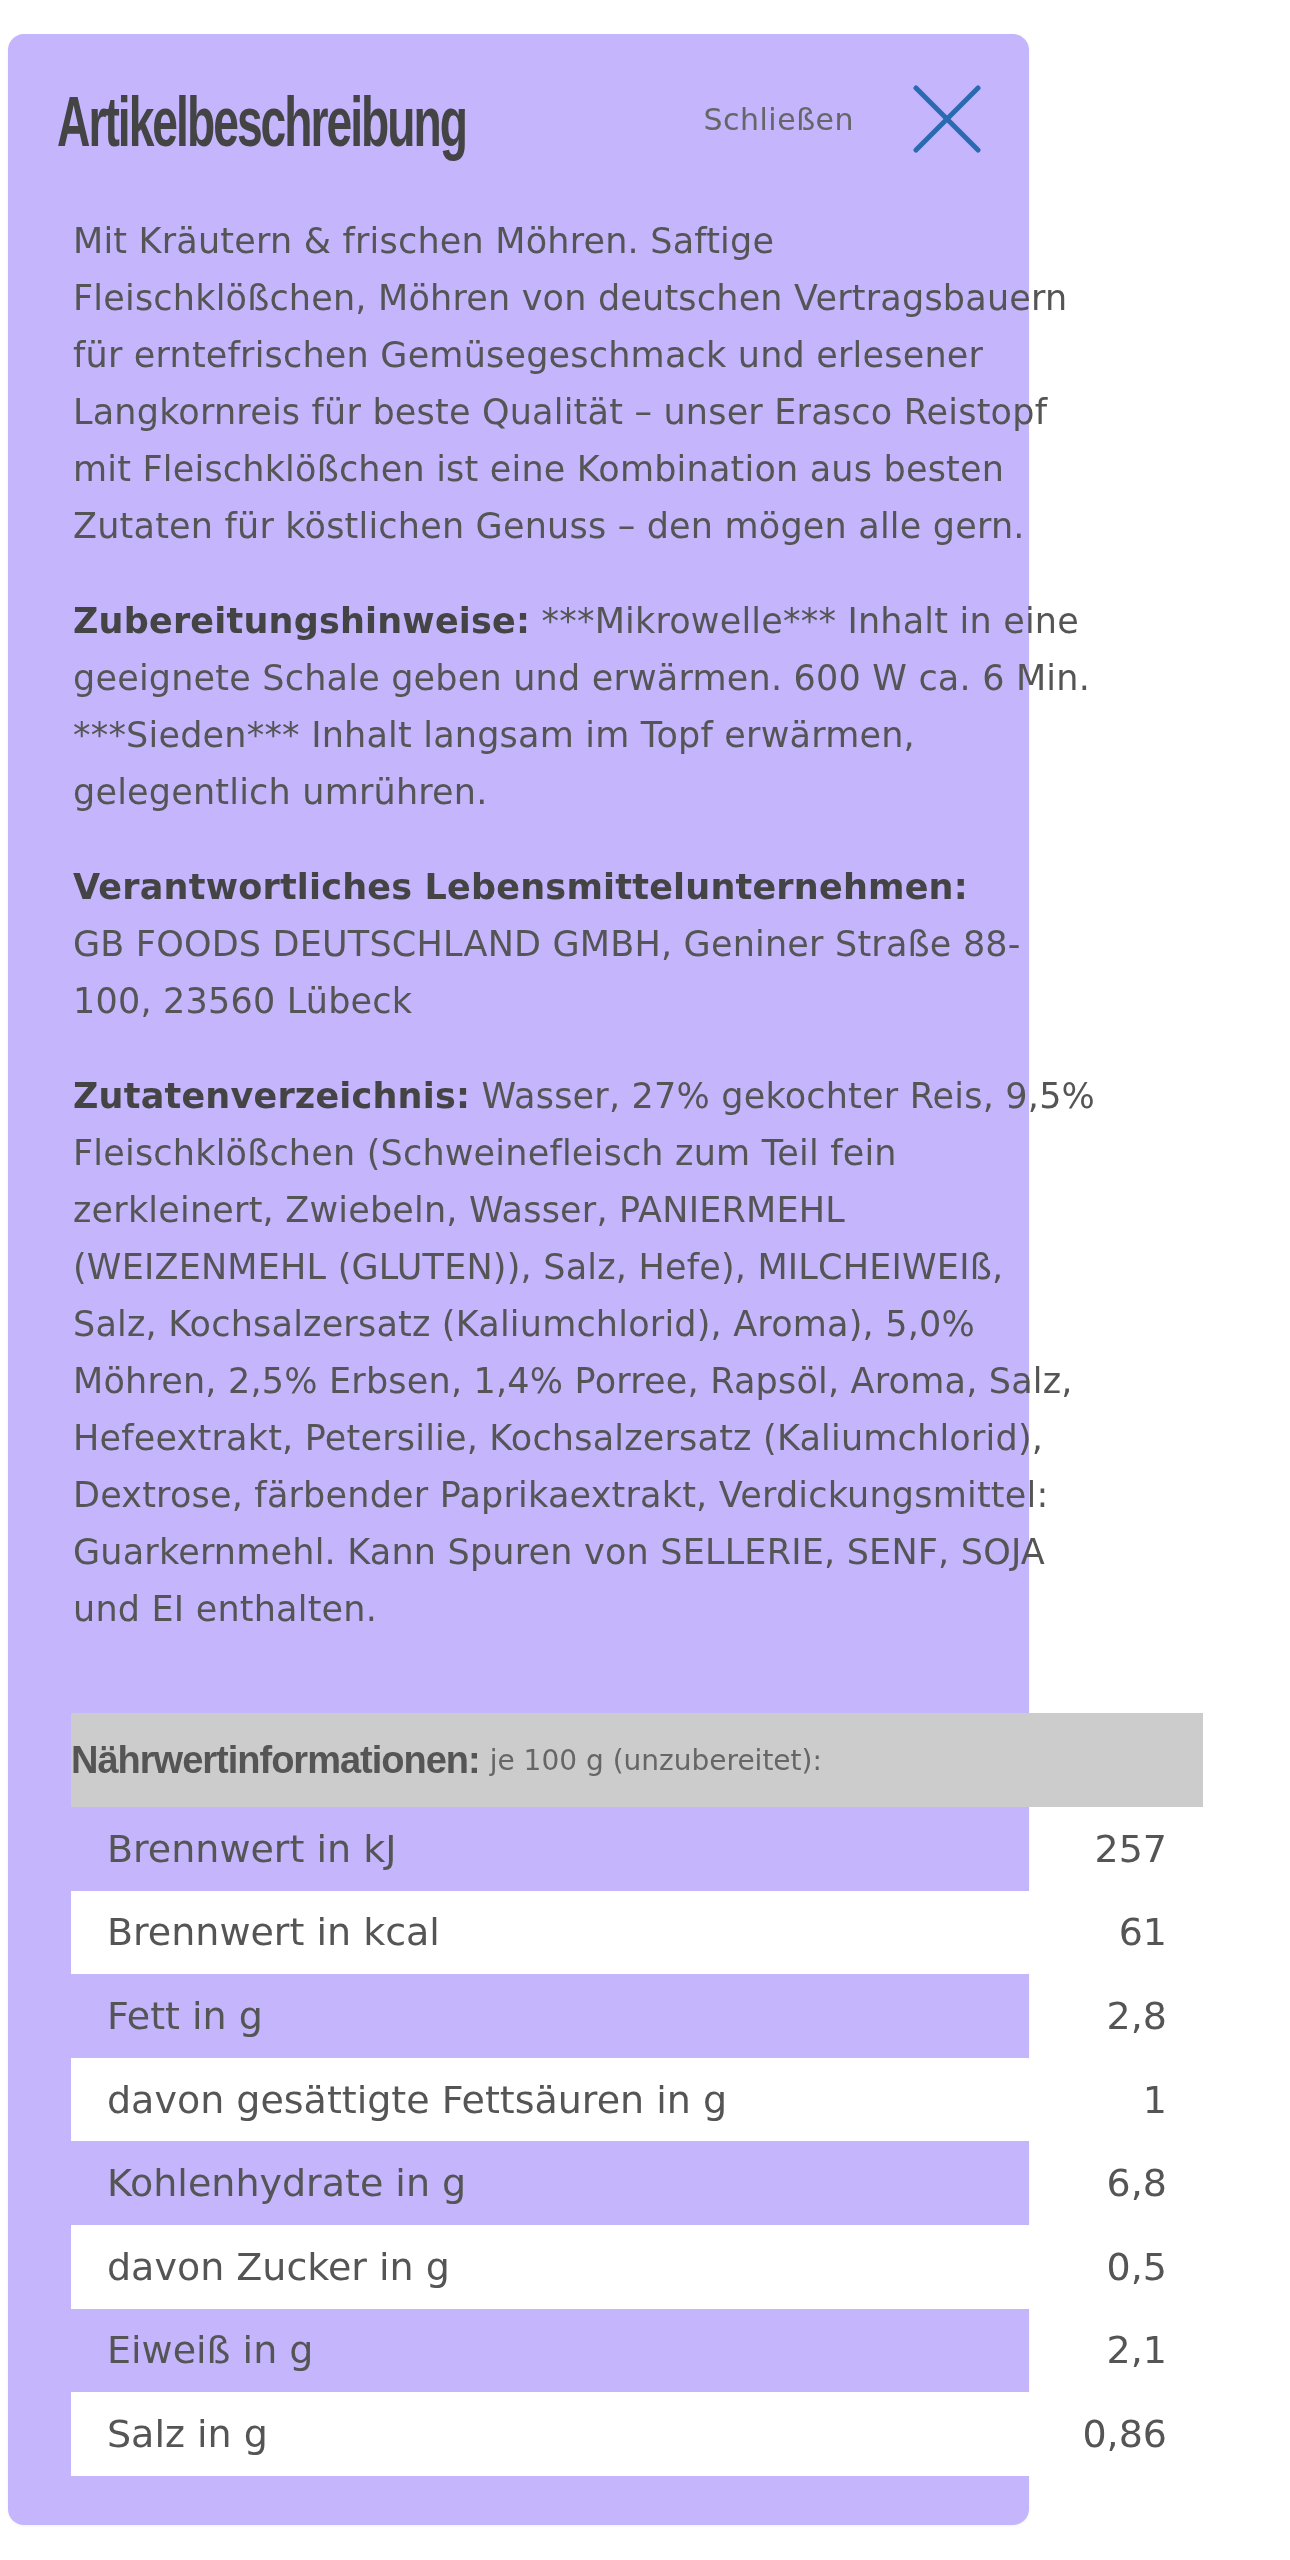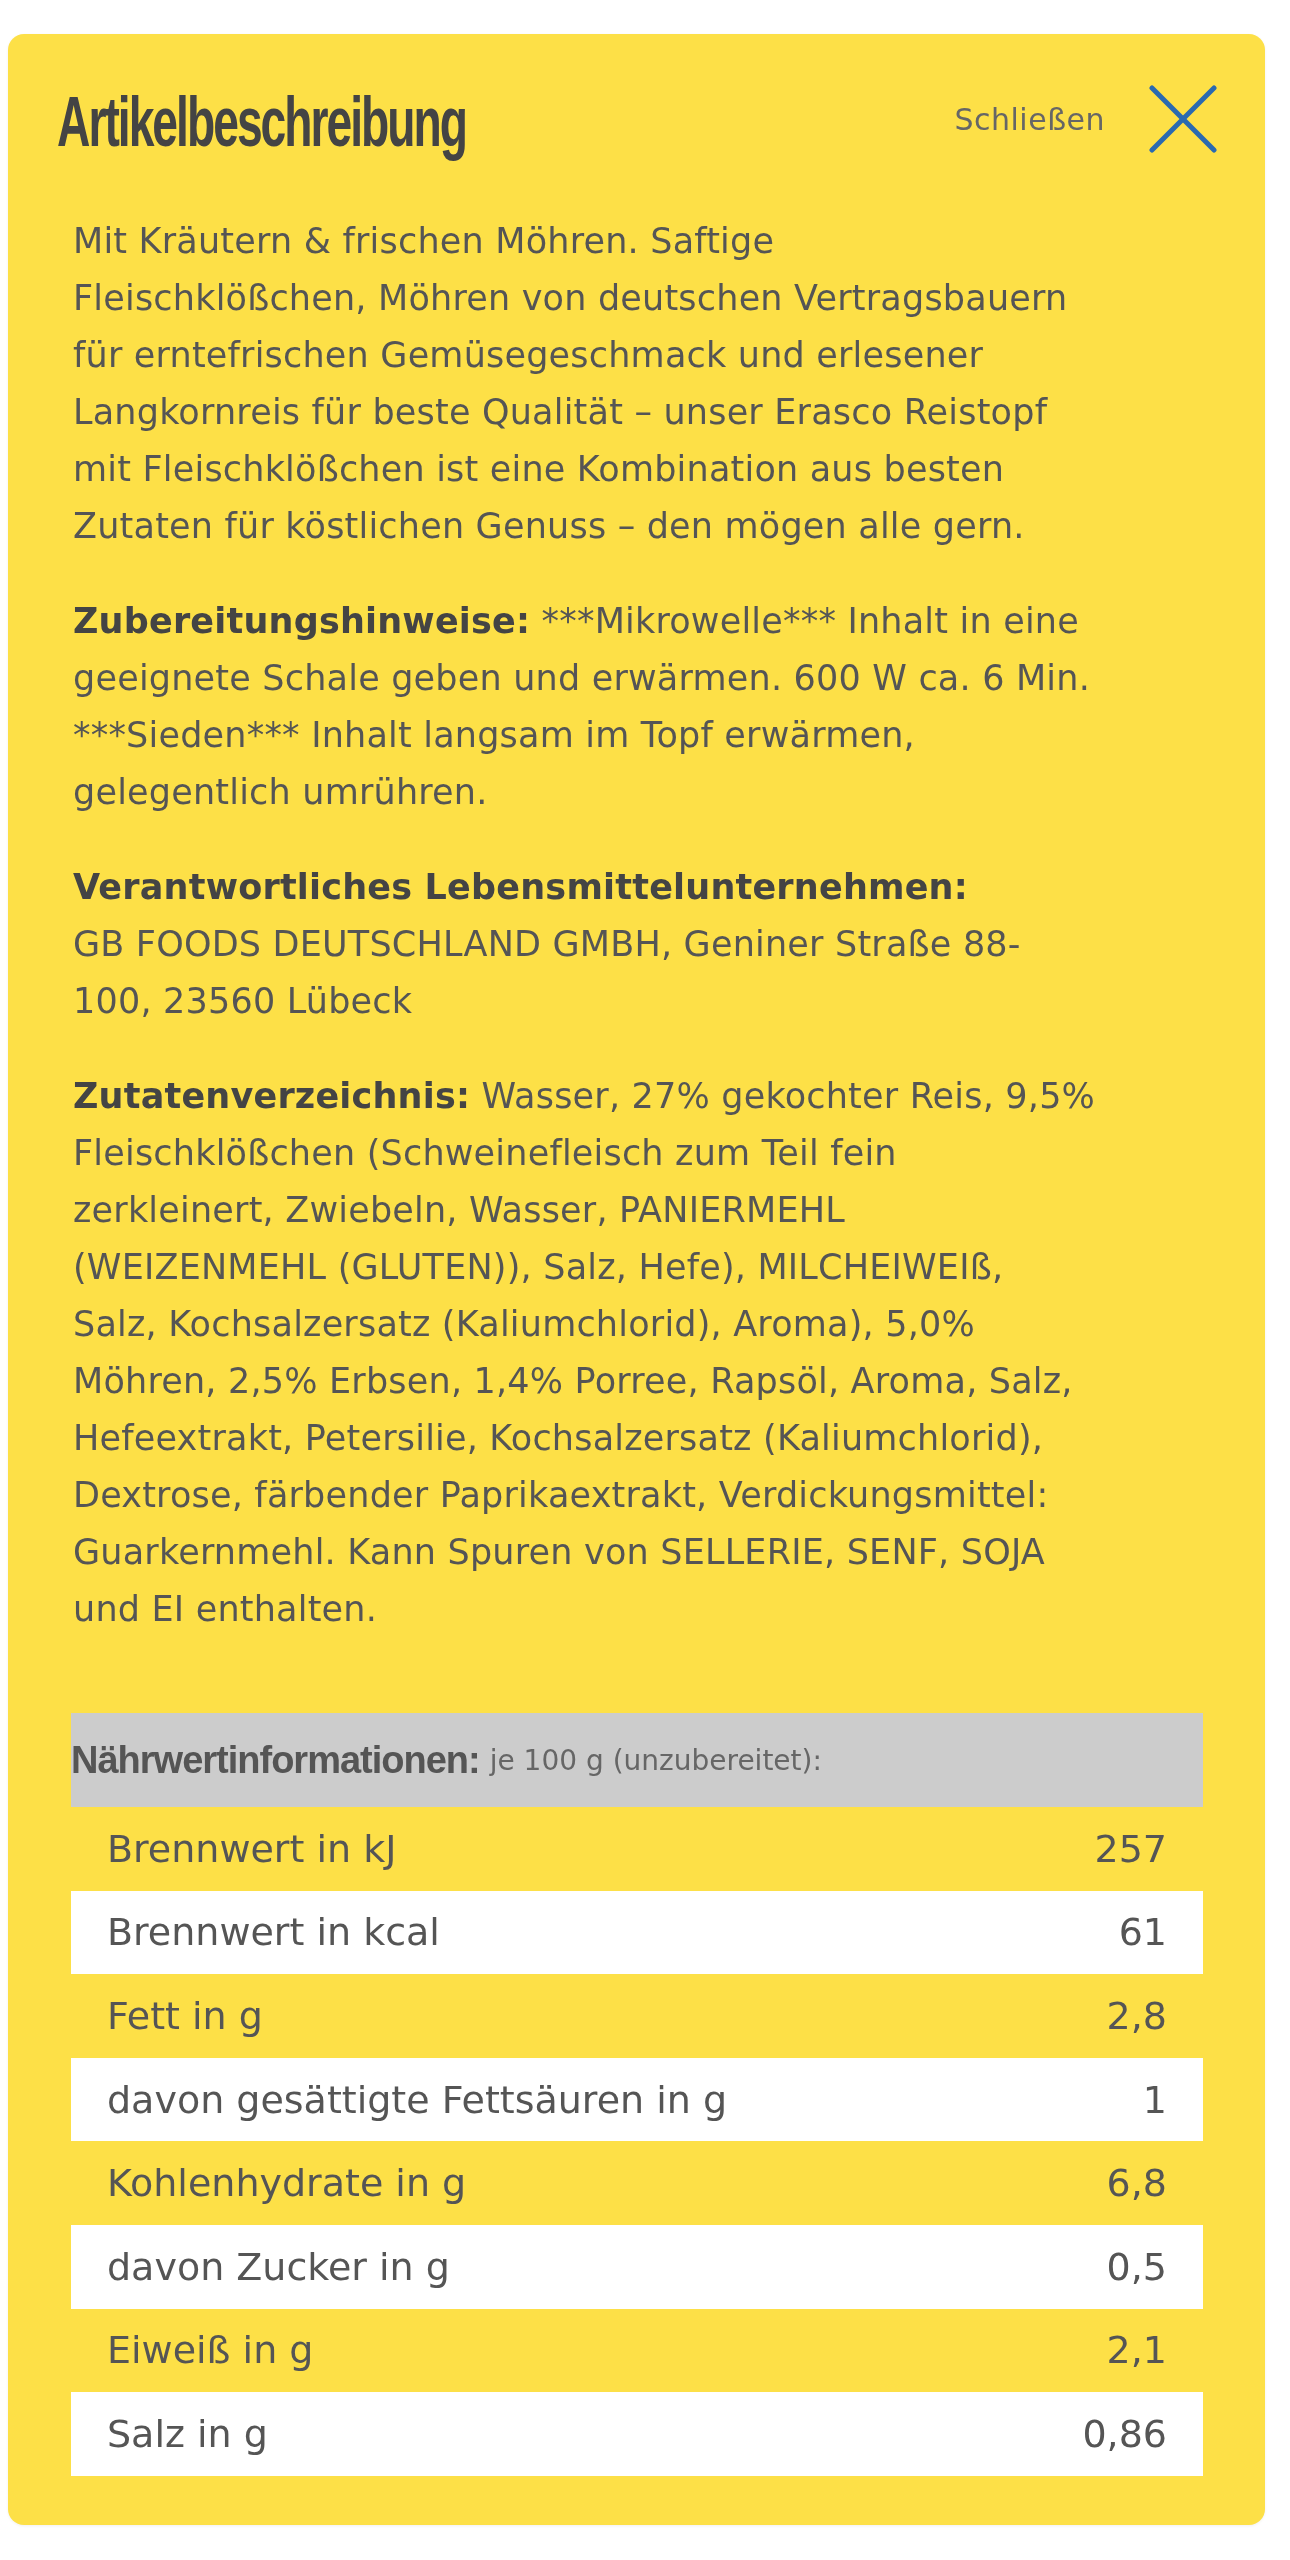--- a/index.html
+++ b/index.html
@@ -12,23 +12,23 @@
     height: 2560px;
     position: relative;
     overflow: hidden;
     font-family: "DejaVu Sans", sans-serif;
     color: #555555;
   }
   .card {
     position: absolute;
     left: 8px;
     top: 34px;
-    width: 1257px;
+    width: 1021px;
     height: 2491px;
-    background: #fde047;
+    background: #c4b5fd;
     border-radius: 16px;
     box-shadow: 0 1px 3px rgba(0,0,0,0.06);
   }
   .header {
     position: absolute;
     left: 0;
     top: 0;
     width: 100%;
     height: 170px;
   }
@@ -47,21 +47,21 @@
     white-space: nowrap;
     margin: 0;
   }
   .close-btn {
     position: absolute;
     right: 48px;
     top: 50px;
     height: 70px;
     display: flex;
     align-items: center;
-    gap: 44px;
+    gap: 59px;
     cursor: pointer;
   }
   .close-label {
     font-family: "DejaVu Sans", sans-serif;
     font-size: 30px;
     color: #666666;
     letter-spacing: 0.5px;
   }
   .close-icon {
     width: 68px;

